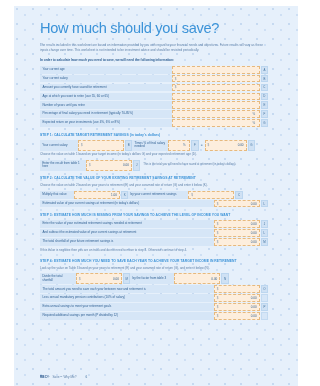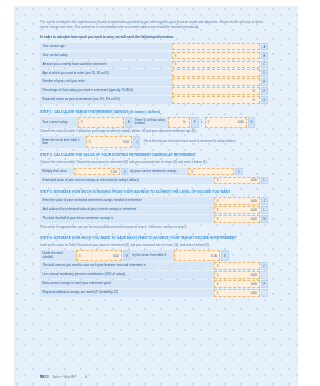--- a/index.html
+++ b/index.html
@@ -133,20 +133,21 @@
   }
   .pct{color:#41729f;font-size:3px;display:flex;align-items:center;padding:0 1.5px;}
 </style>
 </head>
 <body>
 
 <div class="page">
   <div class="sheet">
     <div class="inner">
 
+      <h1 class="title">How much should you save?</h1>
       <p class="intro">The results included in this worksheet are based on information provided by you with regard to your financial needs and objectives. Future results will vary as these inputs change over time. This worksheet is not intended to be investment advice and should be revisited periodically.</p>
       <p class="leadin">In order to calculate how much you need to save, we will need the following information:</p>
 
       <div>
 
         <div class="row">
           <div class="lbl">Your current age</div>
           <div class="fld f-wide">
             <span class="cur"></span>
             <span class="val"></span>

